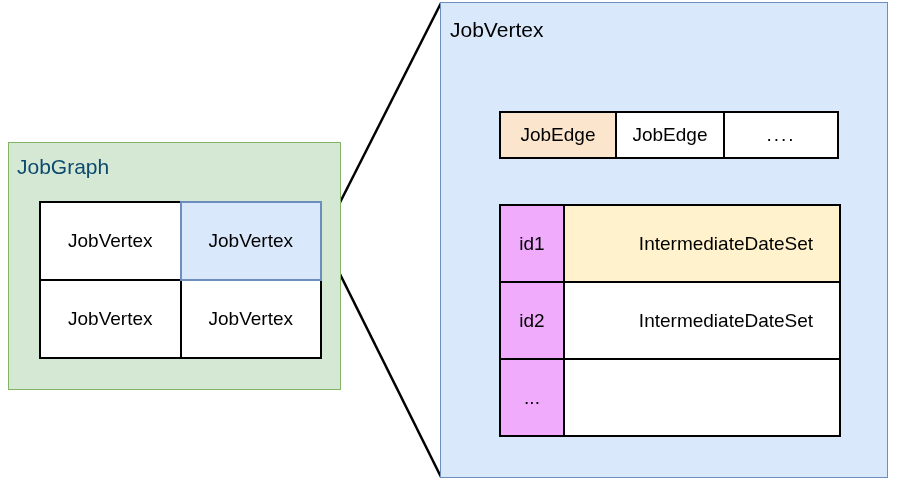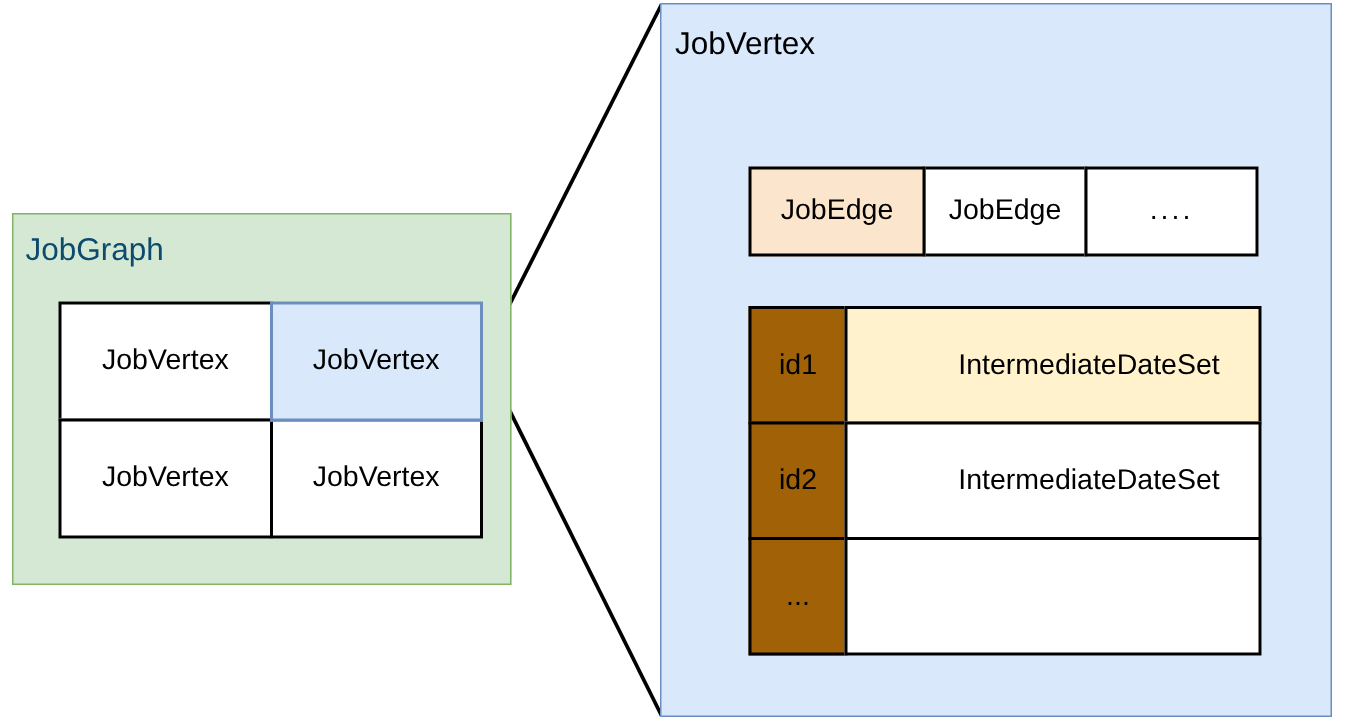--- a/index.html
+++ b/index.html
@@ -97,21 +97,21 @@
     color: #000000;
     line-height: 1;
     white-space: nowrap;
   }
 
   
   #jobedge-row {
     position: absolute;
     left: 58px;
     top: 108px;
-    height: 60px;
+    height: 48px;
     display: flex;
     box-sizing: border-box;
   }
   .edge-cell {
     border: 2px solid #000000;
     margin-left: -2px;
     background: #ffffff;
     display: flex;
     align-items: center;
     justify-content: center;
@@ -142,21 +142,21 @@
   }
   .ids-row {
     display: flex;
     height: 79px;
     margin-top: -2px;
   }
   .ids-row:first-child { margin-top: 0; }
   .ids-id {
     width: 66px;
     border: 2px solid #000000;
-    background: #a16207;
+    background: #f0abfc;
     display: flex;
     align-items: center;
     justify-content: center;
     font-size: 19px;
     color: #000000;
     box-sizing: border-box;
   }
   .ids-name {
     flex: 1;
     border: 2px solid #000000;

